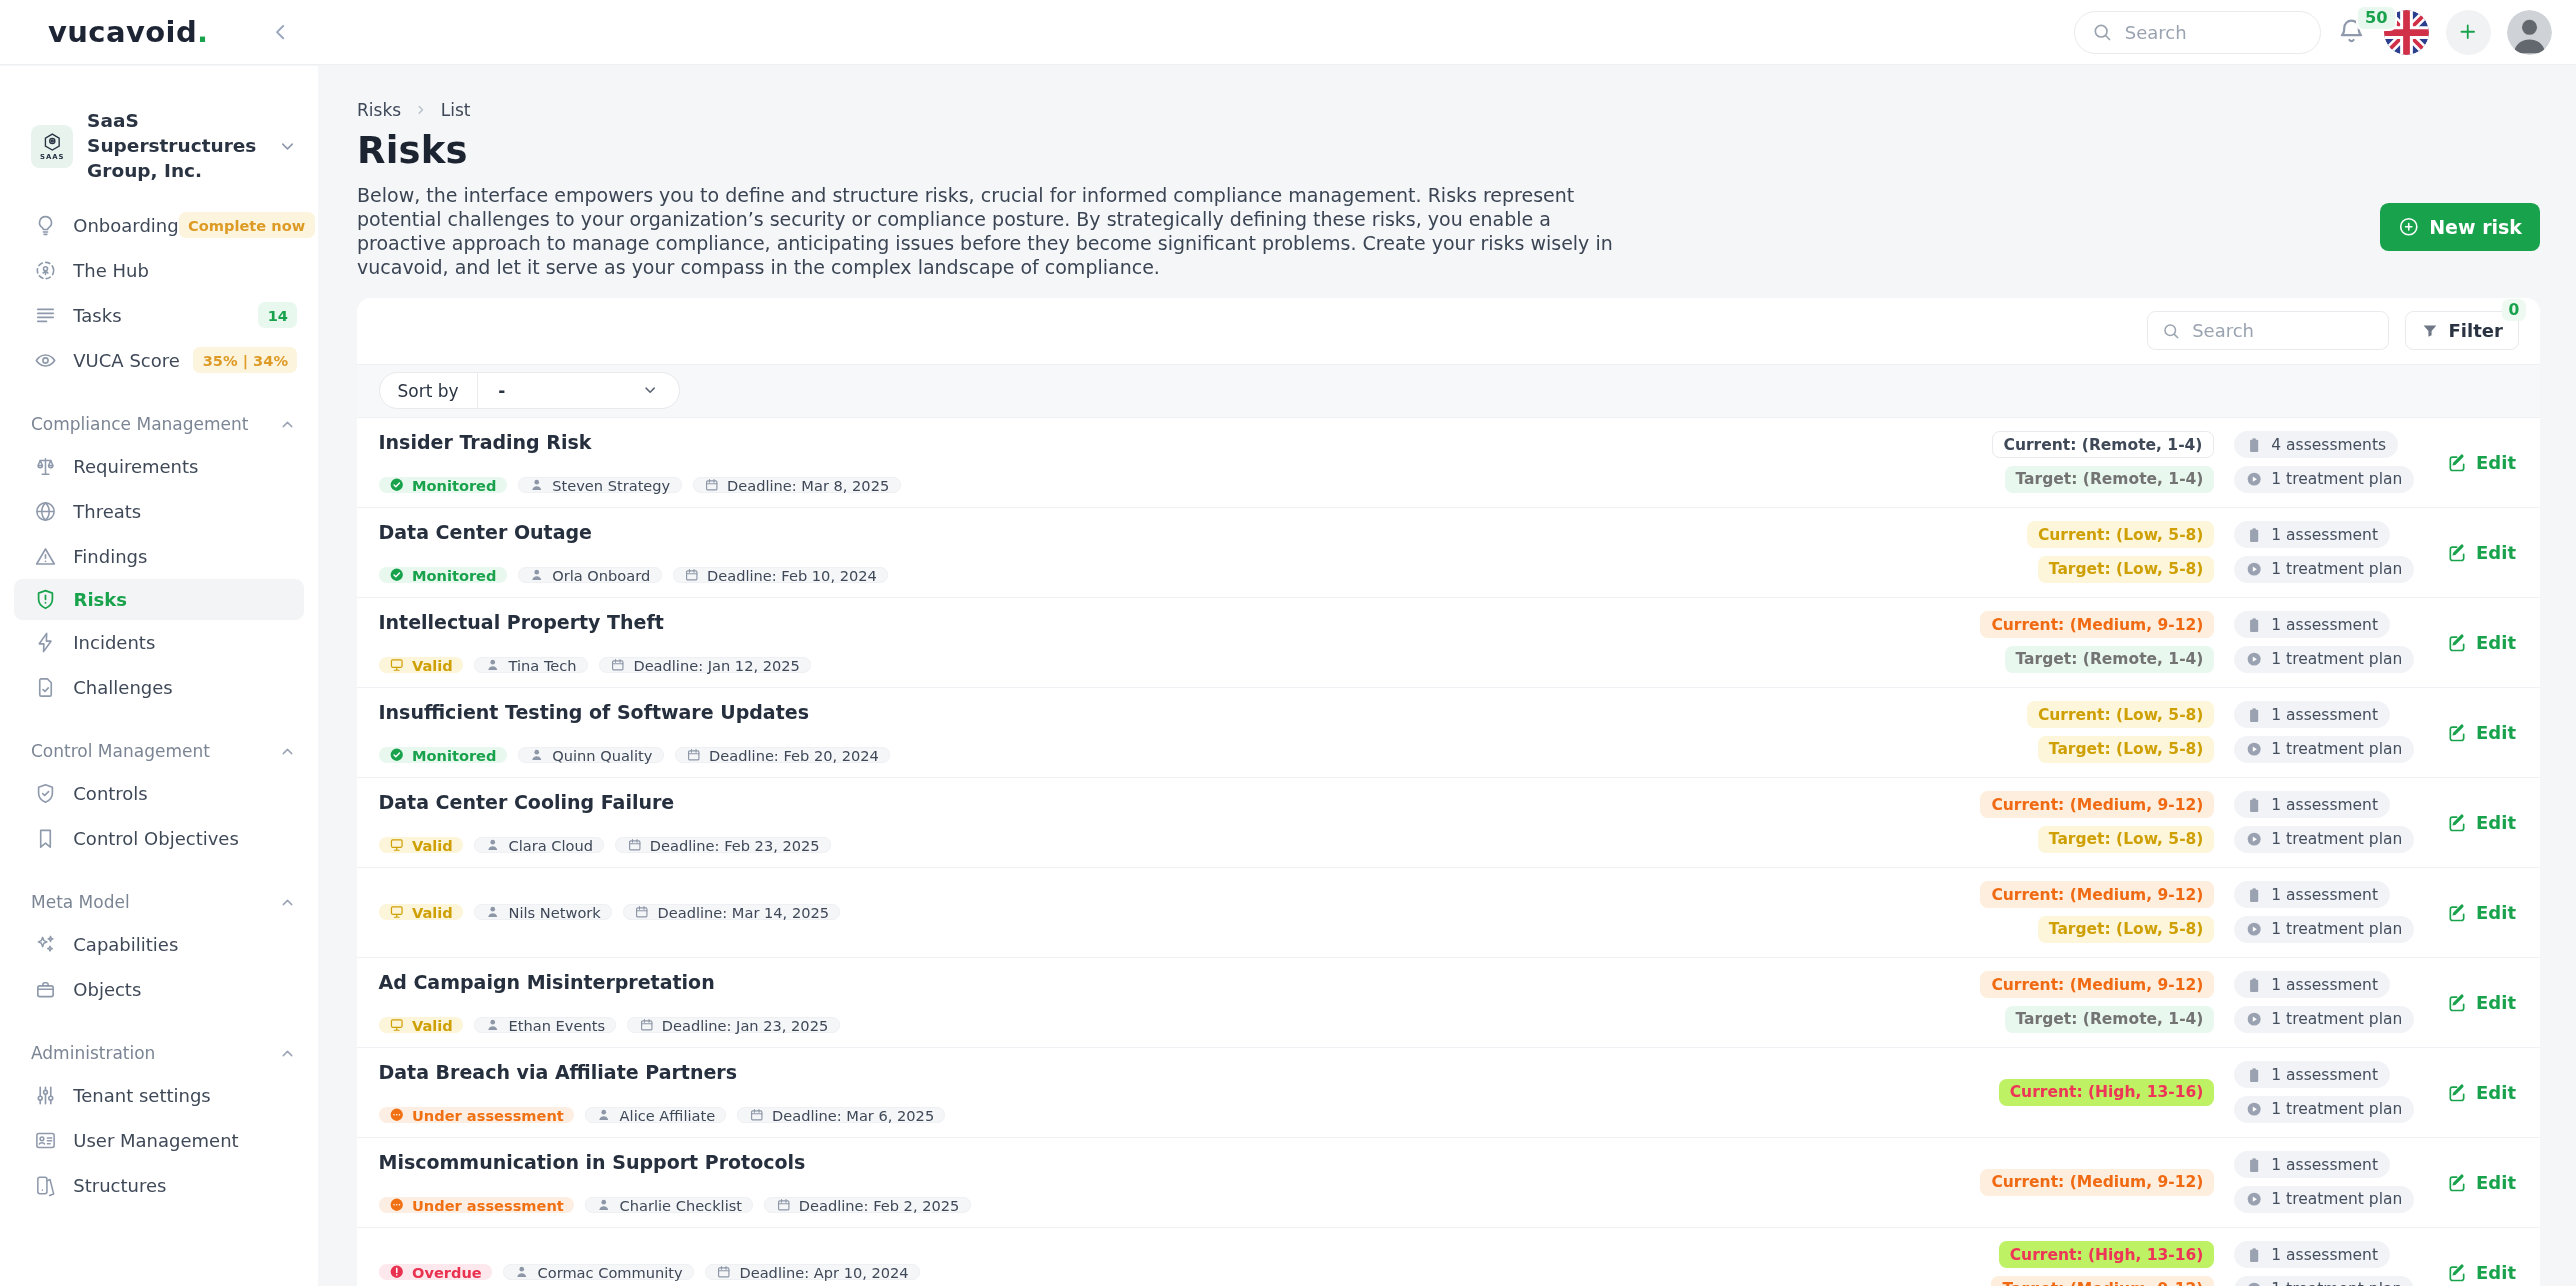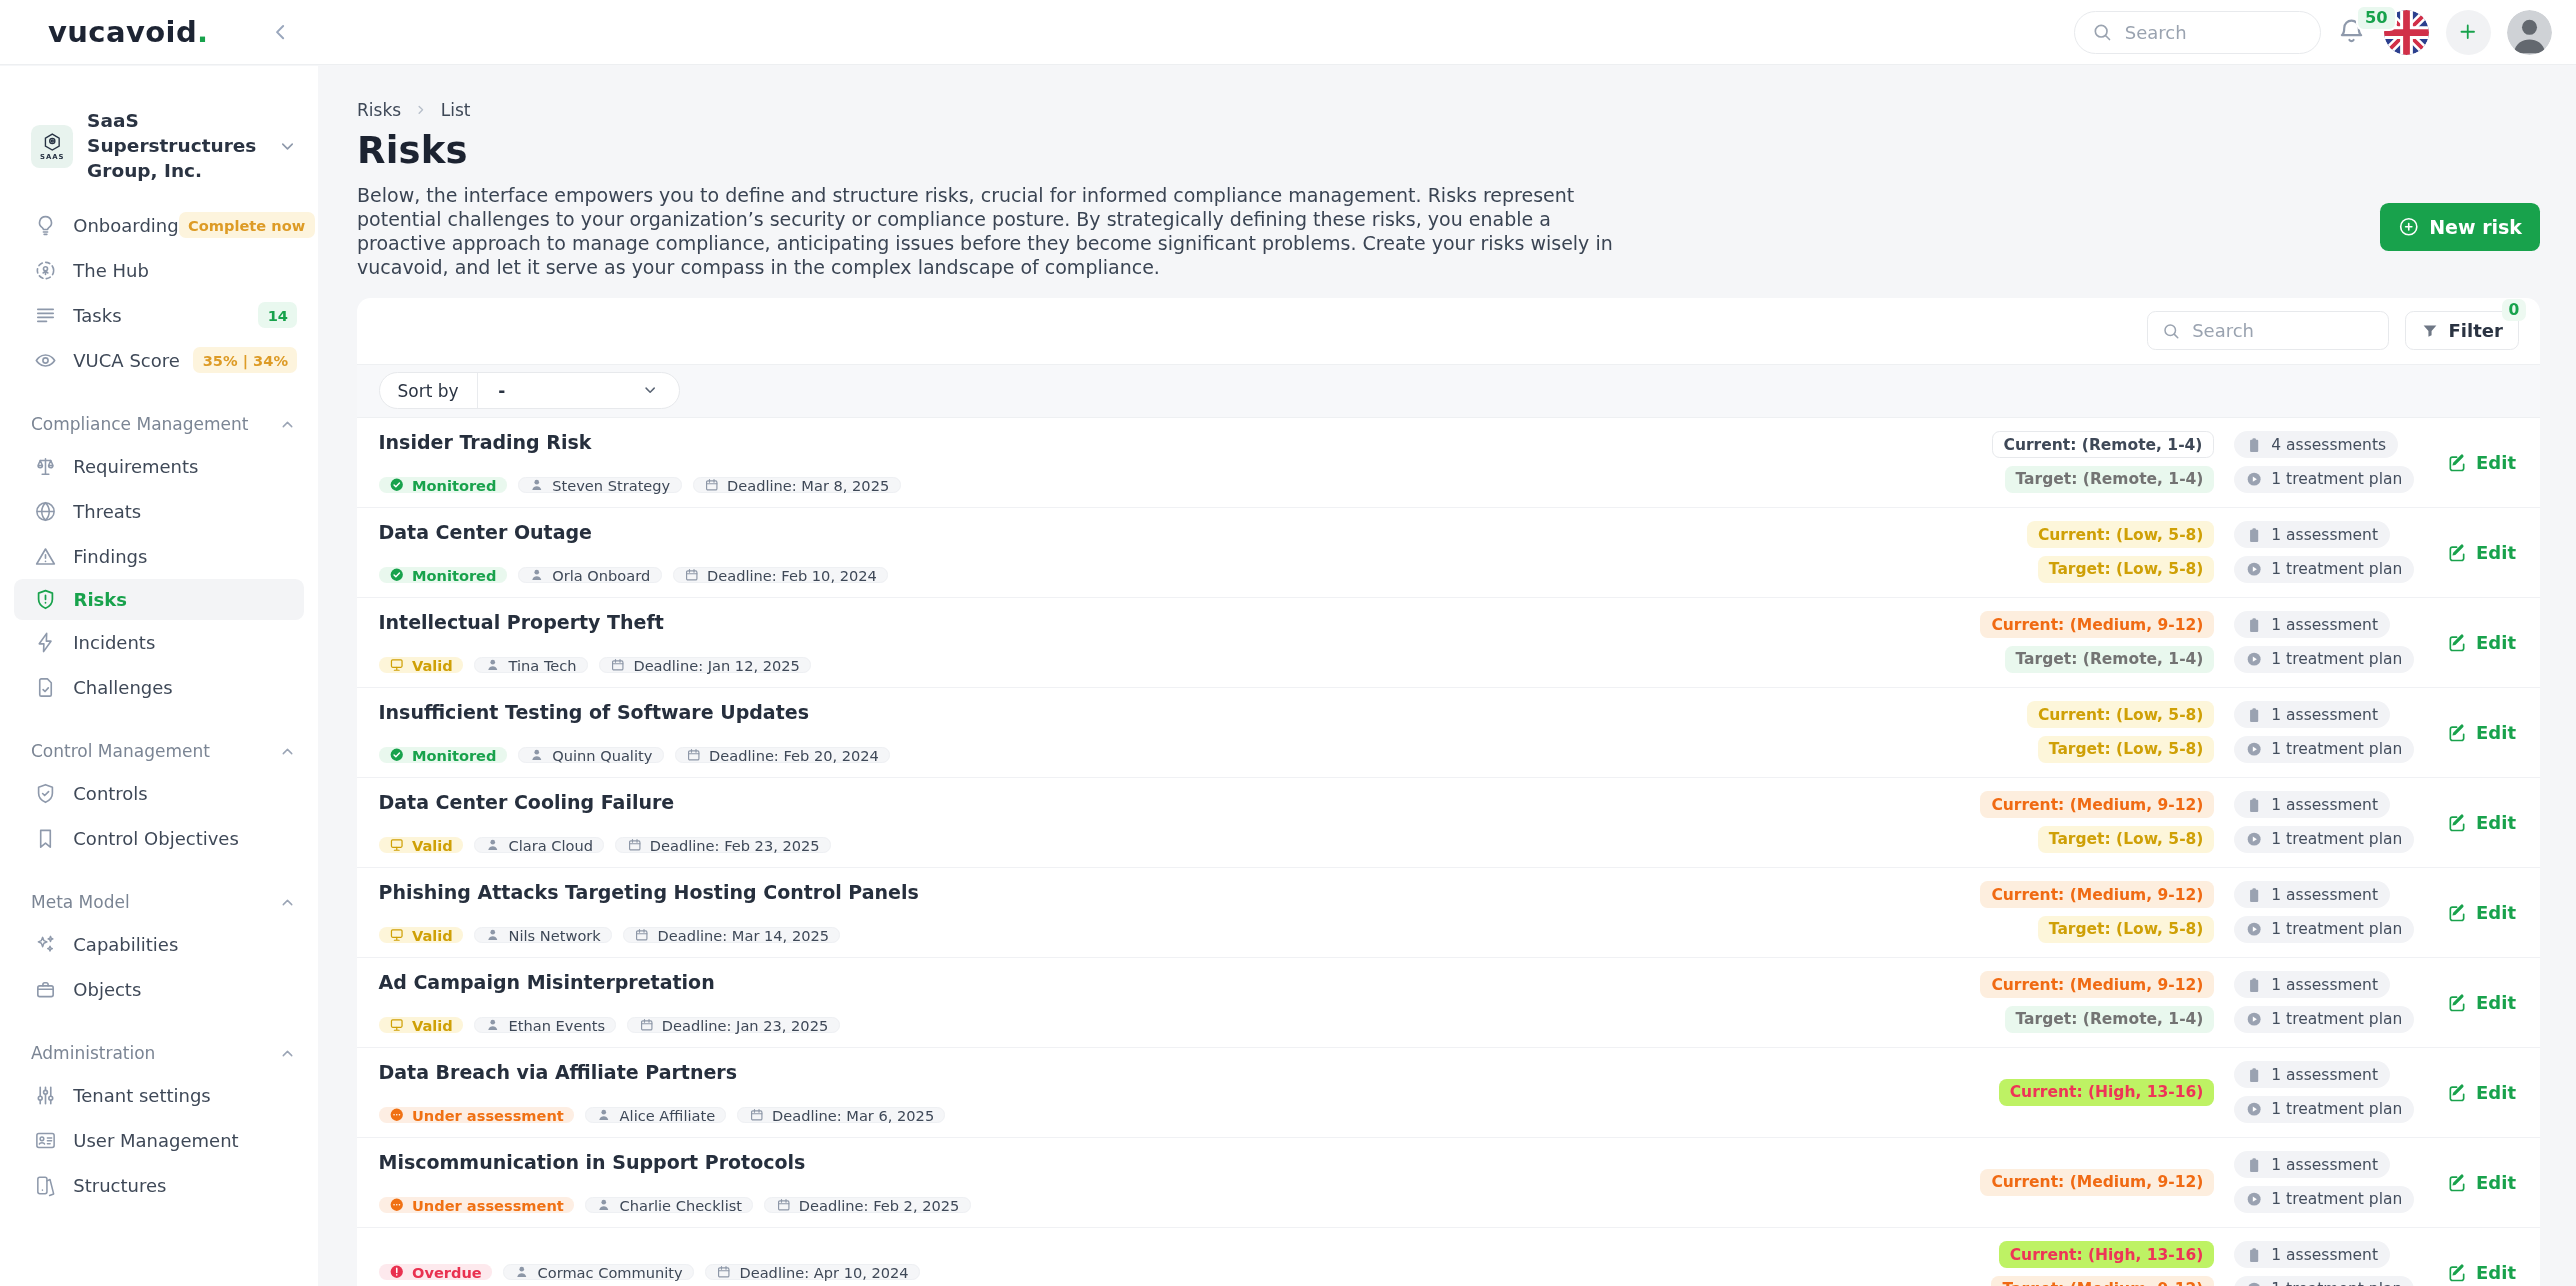--- a/index.html
+++ b/index.html
@@ -875,21 +875,20 @@
                   <path d="M10 14.5L19.3 5a1.9 1.9 0 0 0-2.7-2.7L7.3 11.7 6.5 15z" fill="currentColor" stroke="none"></path>
                 </svg>
               </span>
               <span>Edit</span>
             </div>
           </div>
         </div>
 
         <div class="risk-row">
           <div class="risk-left">
-            <div class="risk-title">Phishing Attacks Targeting Hosting Control Panels</div>
             <div class="risk-badges">
               <span class="pill status-pill st-yellow">
                 <span class="ic">
                   <svg viewBox="0 0 24 24" fill="none" stroke="currentColor" stroke-width="1.9" stroke-linecap="round">
                     <rect x="3.8" y="4.5" width="16.4" height="11.4" rx="1.8"></rect>
                     <path d="M12 15.9v3.3M8.3 20.5h7.4"></path>
                   </svg>
                 </span>
                 <span>Valid</span>
               </span>

